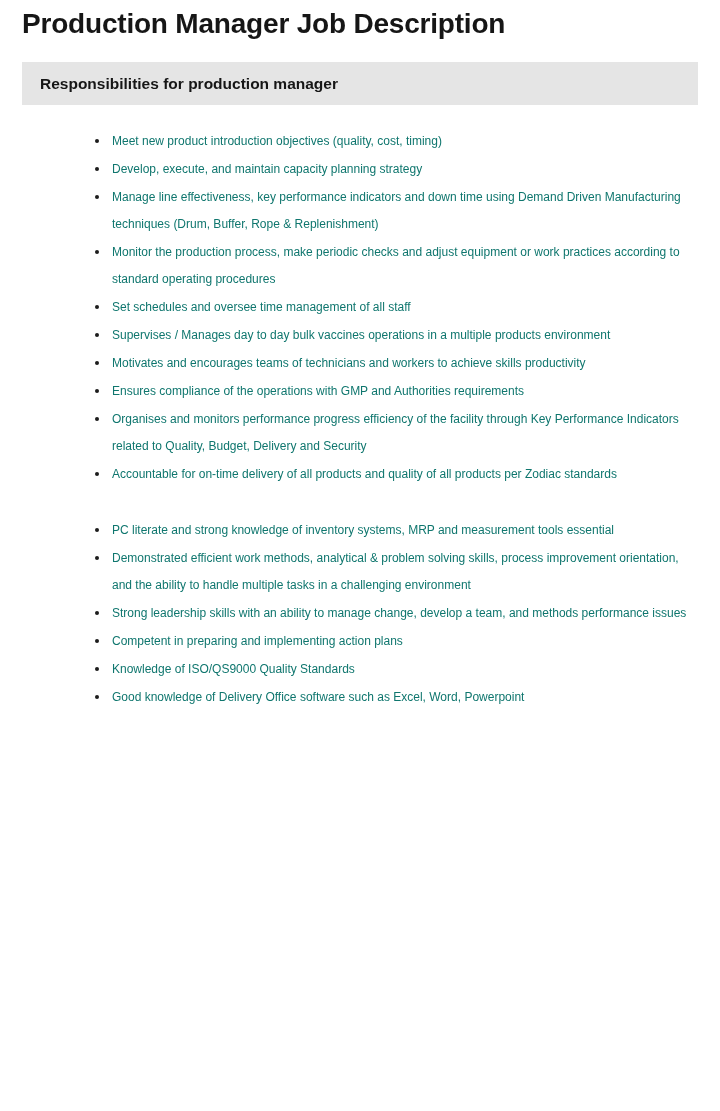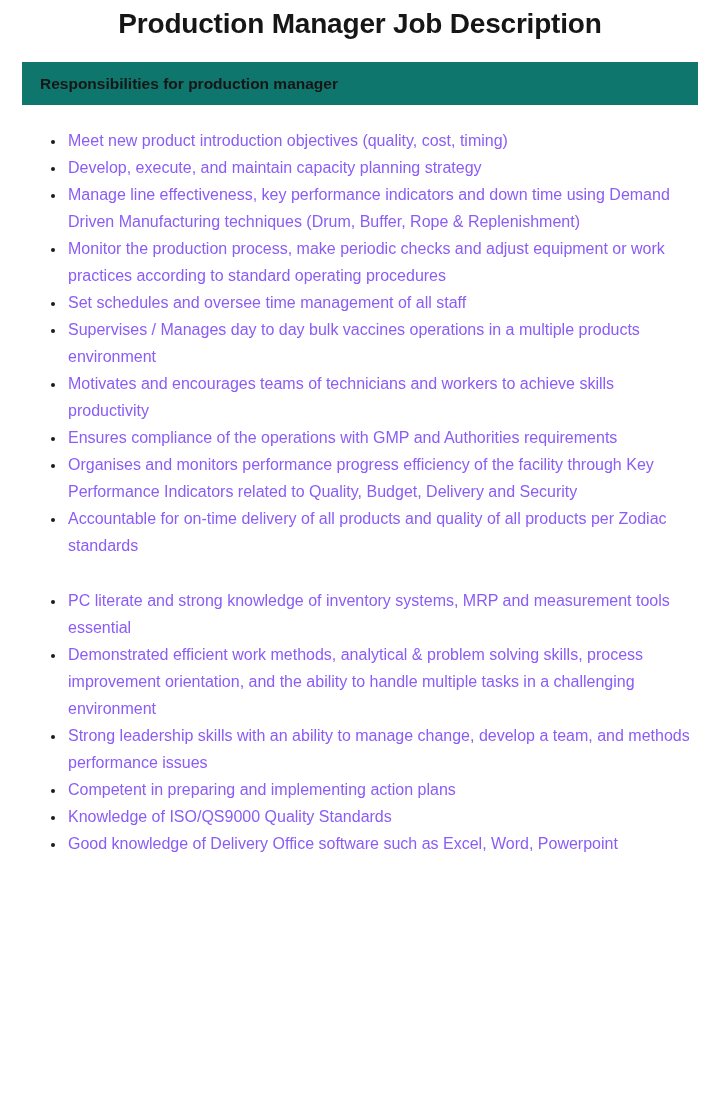--- a/index.html
+++ b/index.html
@@ -12,55 +12,56 @@
   .doc {
     width: 720px;
     min-height: 1111px;
     box-sizing: border-box;
     padding: 4px 22px 30px 22px;
     background: #ffffff;
   }
   .page-title {
     font-size: 28px;
     font-weight: 700;
-    text-align: center;
+    text-align: left;
     letter-spacing: -0.2px;
     margin: 4px 0 22px 0;
     color: #161616;
   }
   .intro {
     font-size: 16px;
     line-height: 27px;
     margin: 0 0 20px 0;
     color: #1c1c1c;
   }
   .section-bar {
-    background: #0f766e;
+    background: #e5e5e5;
     height: 43px;
     display: flex;
     align-items: center;
     padding: 0 18px;
     box-sizing: border-box;
     margin: 0;
   }
   .section-heading {
     font-size: 15.5px;
     font-weight: 700;
     color: #161616;
   }
   ul.bullet-list {
     margin: 22px 0 28px 0;
     padding: 0 0 0 44px;
     list-style: disc outside;
   }
   ul.bullet-list li {
-    font-size: 16px;
+    font-size: 12px;
     line-height: 27px;
     padding-left: 2px;
-    color: #8b5cf6;
+    color: #0f766e;
+    margin-left: 44px;
   }
   ul.bullet-list li::marker {
     font-size: 13px;
     color: #1c1c1c;
   }
 </style>
 </head>
 <body>
 
 <div class="doc">

